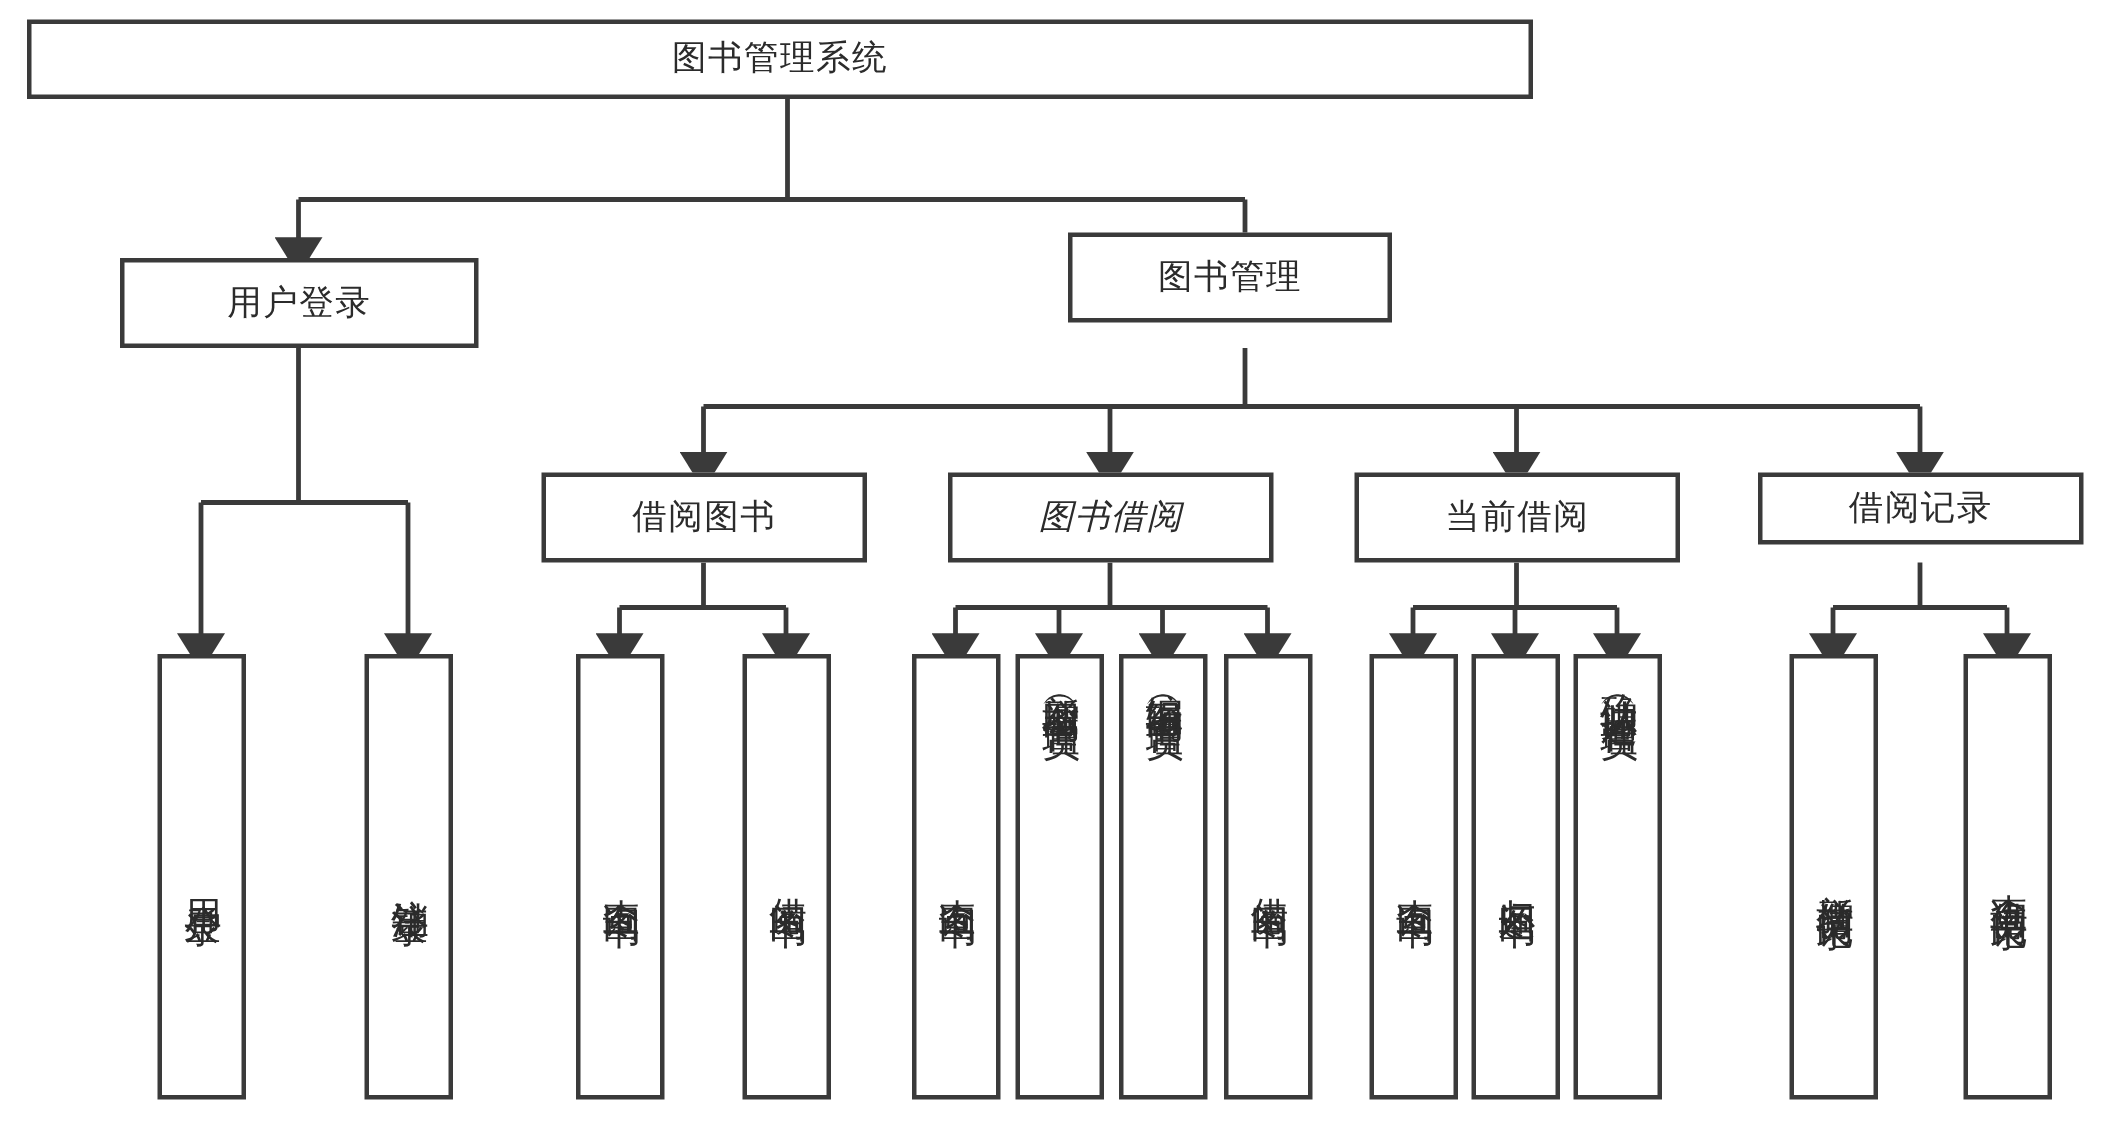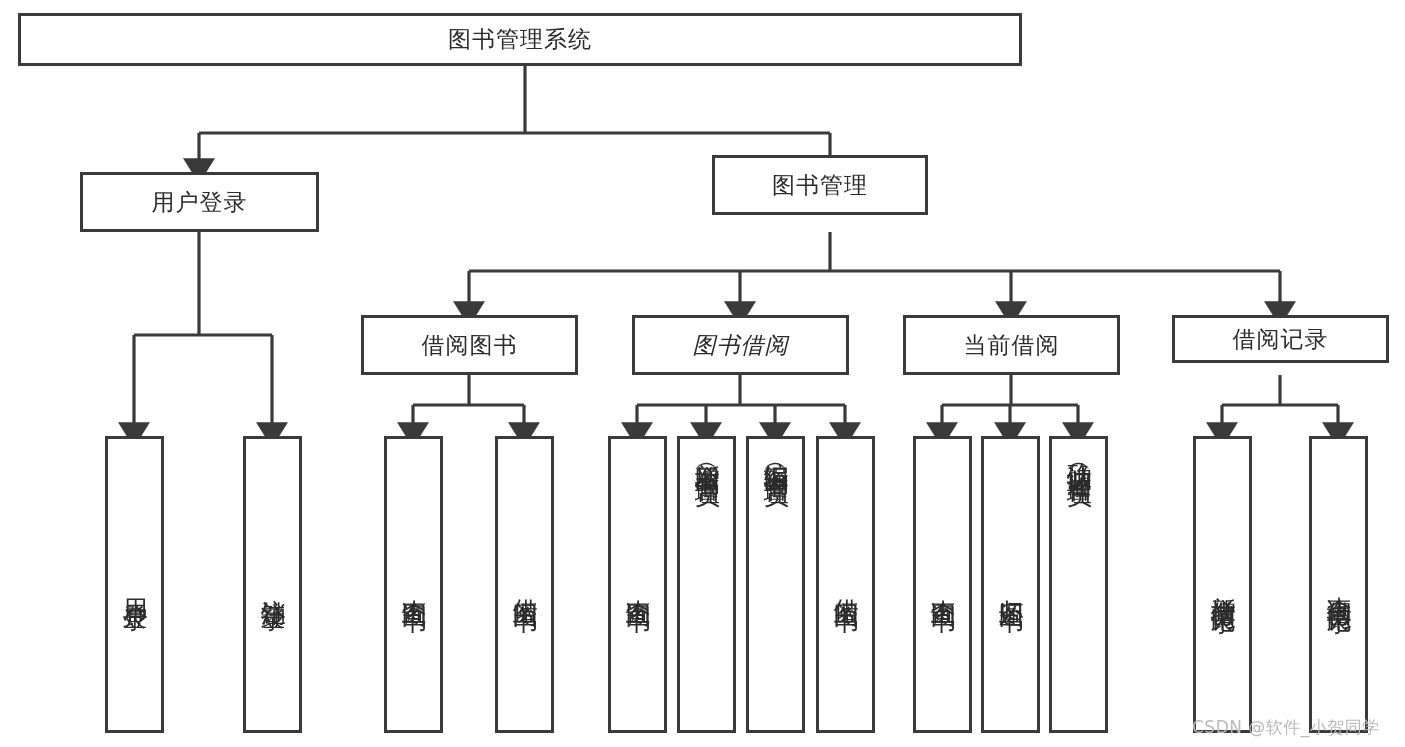--- a/index.html
+++ b/index.html
@@ -189,15 +189,14 @@
     <span class="leaf-label">确认归还（管理员）</span>
   </div>
 
   <div class="leaf-box center-align" style="left:1193px; top:436px; width:59px; height:297px;">
     <span class="leaf-label">新增借阅记录</span>
   </div>
   <div class="leaf-box center-align" style="left:1309px; top:436px; width:59px; height:297px;">
     <span class="leaf-label">查询借阅记录</span>
   </div>
 
-  <div class="watermark" style="left:1192px; top:716px;">CSDN @软件_小贺同学</div>
 
 </div>
 
 </body></html>

